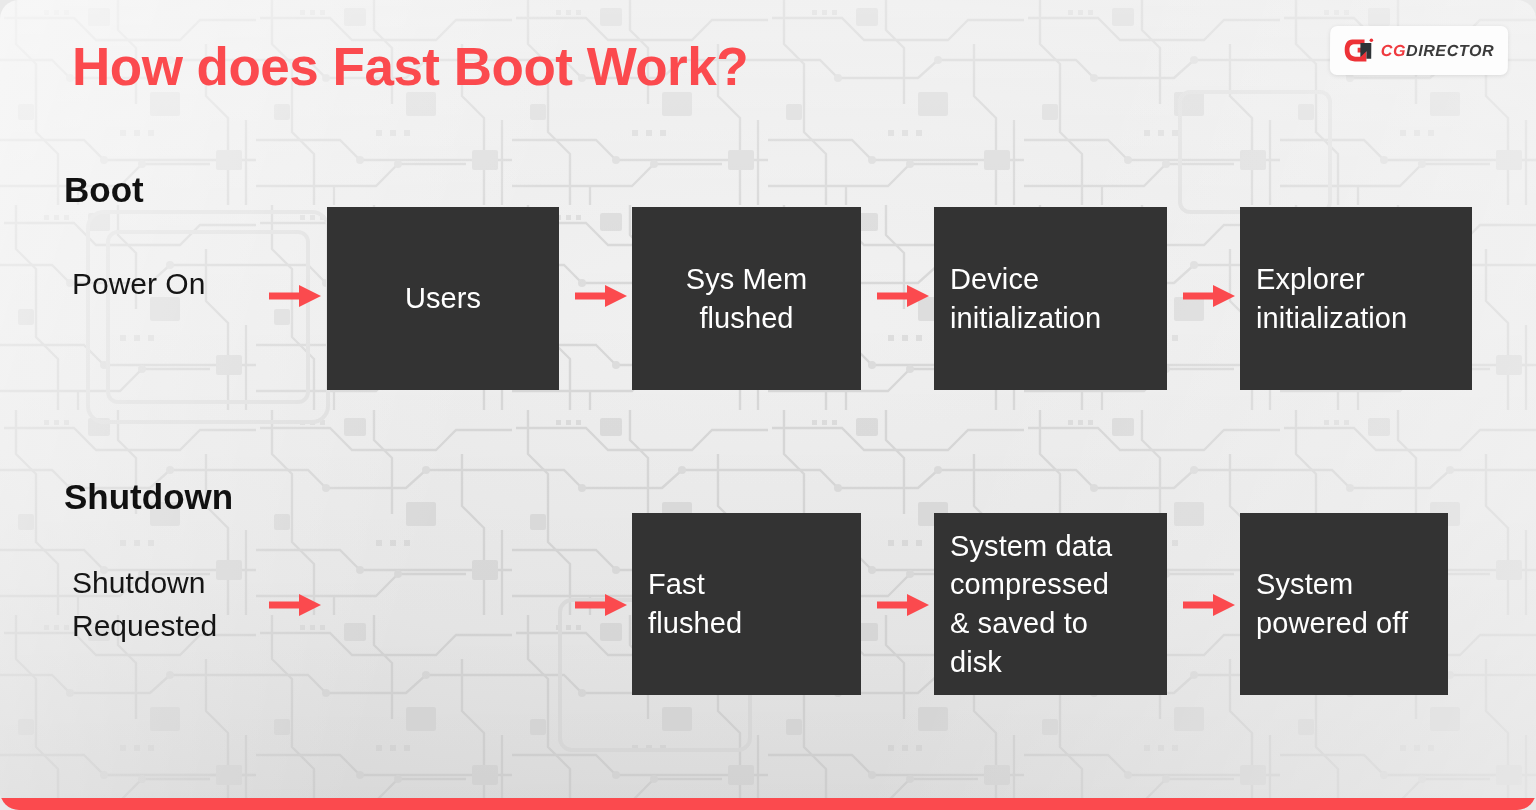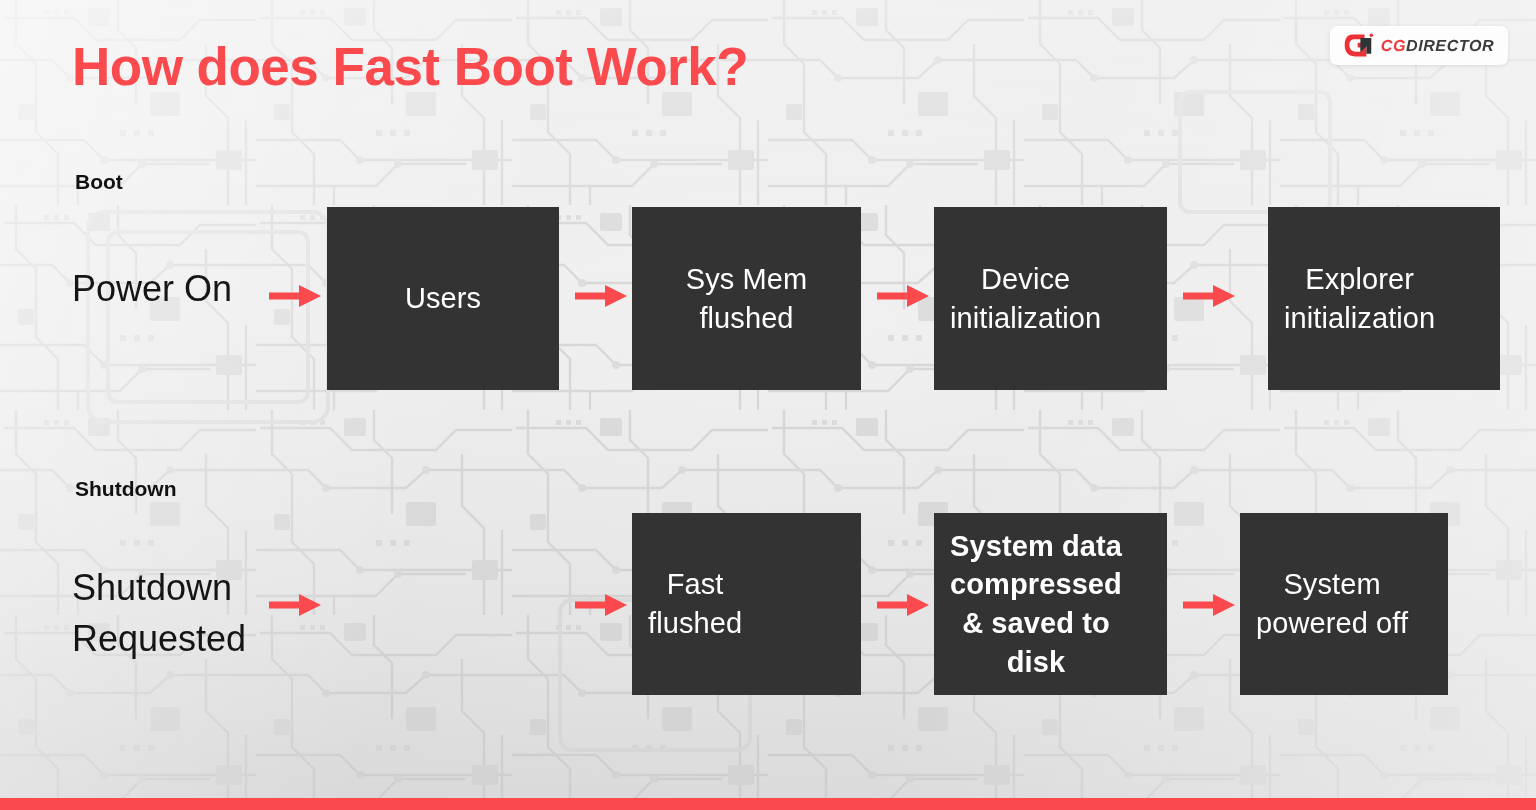--- a/index.html
+++ b/index.html
@@ -14,20 +14,21 @@
     background: #e9e9e9;
   }
 
   #stage {
     position: relative;
     width: 1536px;
     height: 810px;
     overflow: hidden;
     background:
       radial-gradient(ellipse 120% 90% at 50% 40%, #f2f2f2 0%, #eaeaea 45%, #dedede 78%, #d6d6d6 100%);
+    border-radius: 19px;
   }
 
   
   .circuit {
     position: absolute;
     inset: 0;
     opacity: 0.75;
     pointer-events: none;
   }
   .sheen {
@@ -50,21 +51,21 @@
     color: #fb4a4e;
     white-space: nowrap;
   }
 
   
   .logo-badge {
     position: absolute;
     right: 28px;
     top: 26px;
     width: 178px;
-    height: 39px;
+    height: 49px;
     background: #fdfdfd;
     border-radius: 7px;
     box-shadow: 0 1px 4px rgba(0,0,0,0.10);
     display: flex;
     align-items: center;
     justify-content: center;
     gap: 7px;
     transform: skewX(-0.5deg);
   }
   .logo-mark { width: 30px; height: 25px; display:block; }
@@ -78,31 +79,31 @@
   .logo-cg { color: #ef3a3f; }
   .logo-dir { color: #3b3b3b; }
 
   
   .row { position: absolute; left: 0; width: 100%; }
   #row-boot { top: 170px; }
   #row-shutdown { top: 477px; }
 
   .row-label {
     position: absolute;
-    left: 75px;
+    left: 64px;
     top: 0;
-    font-size: 21px;
+    font-size: 35px;
     font-weight: bold;
     color: #111;
     white-space: nowrap;
   }
   .row-start {
     position: absolute;
     left: 72px;
-    font-size: 36px;
+    font-size: 30px;
     font-weight: 400;
     color: #151515;
     line-height: 1.43;
     white-space: pre-line;
   }
   #boot-start  { top: 93px; }
   #shutdown-start { top: 85px; }
 
   .track {
     position: absolute;
@@ -127,21 +128,21 @@
     padding: 0 16px;
     display: flex;
     align-items: center;
     font-size: 29px;
     line-height: 1.33;
     font-weight: 400;
     white-space: pre-line;
     letter-spacing: 0.1px;
   }
   .node.center { justify-content: center; text-align: center; }
-  .node.left   { justify-content: flex-start; text-align: center; }
+  .node.left   { justify-content: flex-start; text-align: left; }
 
   
   .footer-bar {
     position: absolute;
     left: 0;
     bottom: 0;
     width: 100%;
     height: 12px;
     background: #fb4a4e;
   }
@@ -255,21 +256,21 @@
         <path d="M0 9.5 H30 V2 L52 13 L30 24 V16.5 H0 Z" fill="#fb4a4e"></path>
       </svg>
       <div class="node left" style="left:676px; top:37px; width:233px; height:183px;">
         <span>Device
 initialization</span>
       </div>
 
       <svg class="arrow" style="left:925px; top:113px;" viewBox="0 0 52 26" aria-hidden="true">
         <path d="M0 9.5 H30 V2 L52 13 L30 24 V16.5 H0 Z" fill="#fb4a4e"></path>
       </svg>
-      <div class="node left" style="left:982px; top:37px; width:232px; height:183px;margin-left:28px;">
+      <div class="node left" style="left:982px; top:37px; width:232px; height:183px;">
         <span>Explorer
 initialization</span>
       </div>
     </div>
   </div>
 
   <div class="row" id="row-shutdown">
     <div class="row-label">Shutdown</div>
     <div class="row-start" id="shutdown-start">Shutdown
 Requested</div>
@@ -283,21 +284,21 @@
         <path d="M0 9.5 H30 V2 L52 13 L30 24 V16.5 H0 Z" fill="#fb4a4e"></path>
       </svg>
       <div class="node left" style="left:374px; top:36px; width:229px; height:182px;">
         <span>Fast
 flushed</span>
       </div>
 
       <svg class="arrow" style="left:619px; top:115px;" viewBox="0 0 52 26" aria-hidden="true">
         <path d="M0 9.5 H30 V2 L52 13 L30 24 V16.5 H0 Z" fill="#fb4a4e"></path>
       </svg>
-      <div class="node left" style="left:676px; top:36px; width:233px; height:182px;font-weight:bold;">
+      <div class="node left" style="left:676px; top:36px; width:233px; height:182px;">
         <span>System data
 compressed
 &amp; saved to
 disk</span>
       </div>
 
       <svg class="arrow" style="left:925px; top:115px;" viewBox="0 0 52 26" aria-hidden="true">
         <path d="M0 9.5 H30 V2 L52 13 L30 24 V16.5 H0 Z" fill="#fb4a4e"></path>
       </svg>
       <div class="node left" style="left:982px; top:36px; width:208px; height:182px;">

